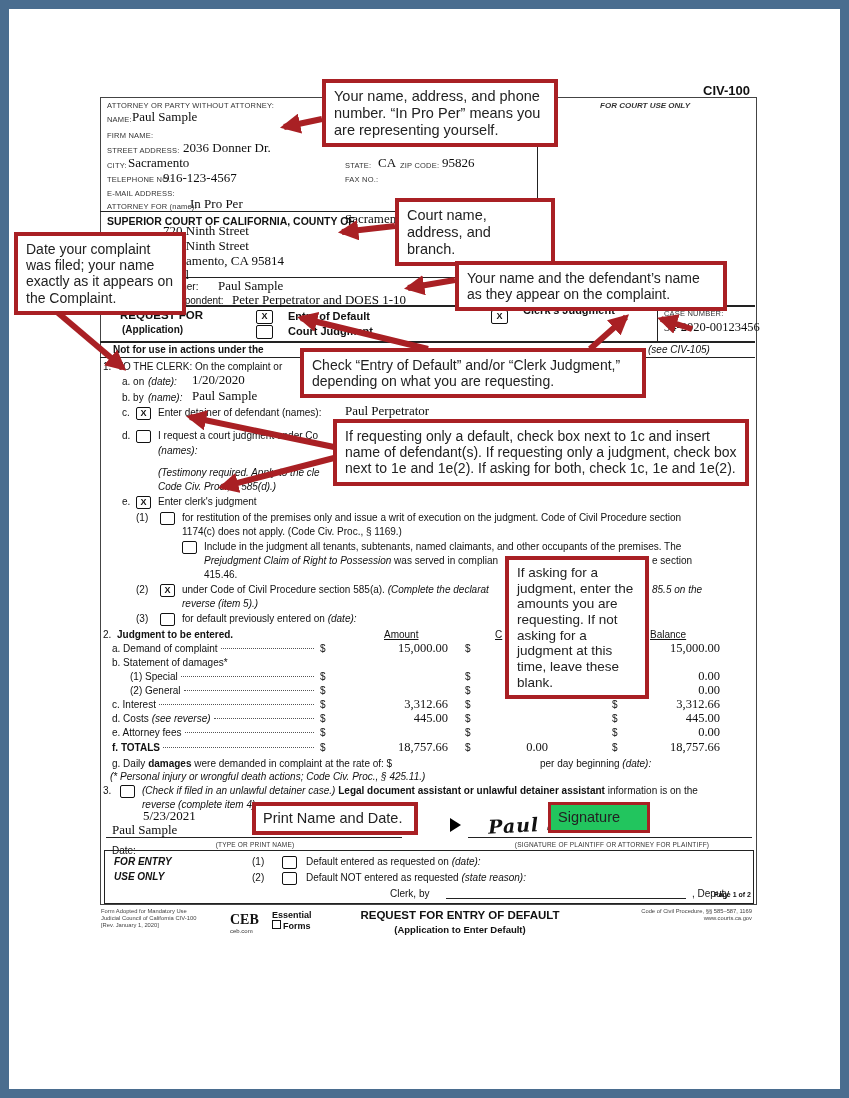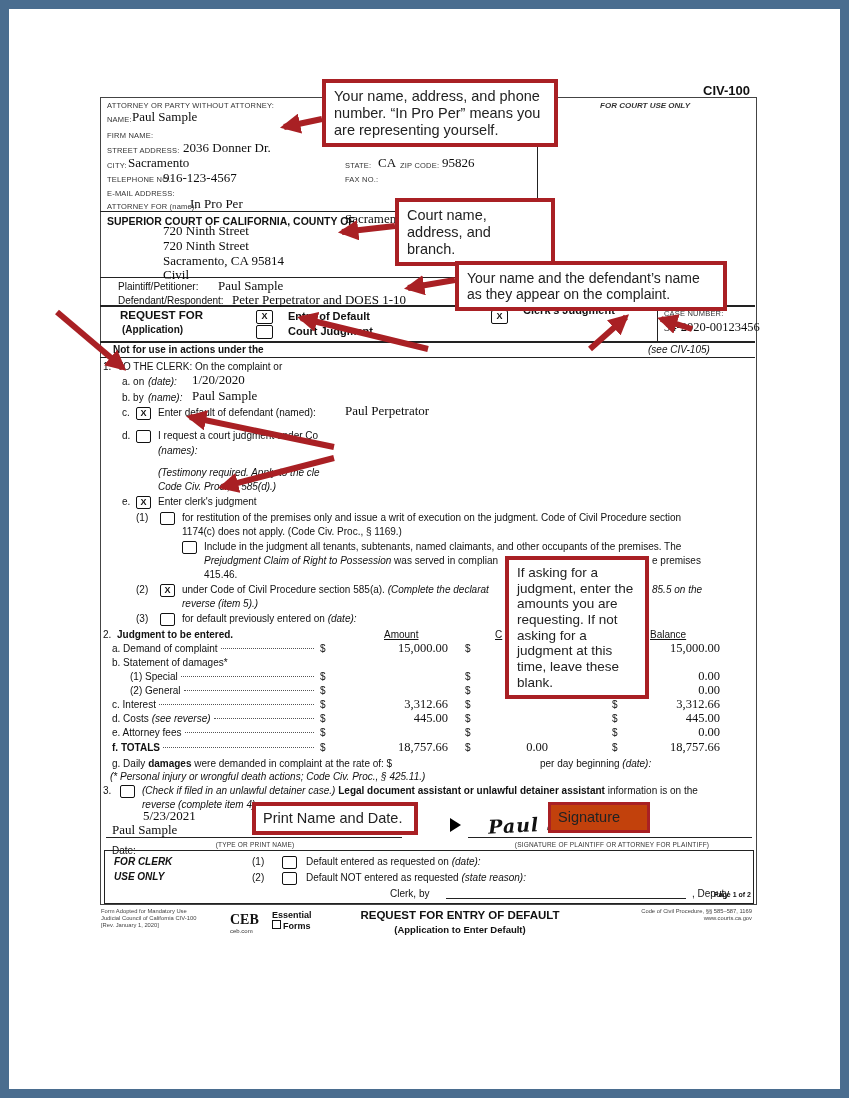--- a/index.html
+++ b/index.html
@@ -95,21 +95,21 @@
   <div class="ab s10" style="left:103px;top:361px;">1.</div>
   <div class="ab s10" style="left:117px;top:361px;">TO THE CLERK:  On the complaint or</div>
   <div class="ab s10" style="left:122px;top:376px;">a. on</div>
   <div class="ab s10 i" style="left:148px;top:376px;">(date):</div>
   <div class="ab serif v" style="left:192px;top:372px;">1/20/2020</div>
   <div class="ab s10" style="left:122px;top:392px;">b. by</div>
   <div class="ab s10 i" style="left:148px;top:392px;">(name):</div>
   <div class="ab serif v" style="left:192px;top:388px;">Paul Sample</div>
   <div class="ab s10" style="left:122px;top:407px;">c.</div>
   <span class="cb" style="left:136px;top:407px;">X</span>
-  <div class="ab s10" style="left:158px;top:407px;">Enter default of defendant (named):</div>
+  <div class="ab s10" style="left:158px;top:407px;">Enter detainer of defendant (names):</div>
   <div class="ab serif v" style="left:345px;top:403px;">Paul Perpetrator</div>
   <div class="ab s10" style="left:122px;top:430px;">d.</div>
   <span class="cb" style="left:136px;top:430px;"></span>
   <div class="ab s10" style="left:158px;top:430px;">I request a court judgment under Co</div>
   <div class="ab s10 i" style="left:158px;top:445px;">(names):</div>
   <div class="ab s10 i" style="left:158px;top:467px;">(Testimony required. Apply to the cle</div>
   <div class="ab s10 i" style="left:158px;top:481px;">Code Civ. Proc., § 585(d).)</div>
   <div class="ab s10" style="left:122px;top:496px;">e.</div>
   <span class="cb" style="left:136px;top:496px;">X</span>
   <div class="ab s10" style="left:158px;top:496px;">Enter clerk's judgment</div>
@@ -117,21 +117,21 @@
   <div class="ab s10" style="left:136px;top:512px;">(1)</div>
   <span class="cb" style="left:160px;top:512px;"></span>
   <div class="ab s10" style="left:182px;top:512px;width:566px;">for restitution of the premises only and issue a writ of execution on the judgment. Code of Civil Procedure section</div>
   <div class="ab s10" style="left:182px;top:526px;">1174(c) does not apply. (Code Civ. Proc., § 1169.)</div>
   <span class="cb" style="left:182px;top:541px;"></span>
   <div class="ab s10" style="left:204px;top:541px;width:548px;">Include in the judgment all tenants, subtenants, named claimants, and other occupants of the premises. The</div>
   <div class="ab s10" style="left:204px;top:555px;">
     <span class="i">Prejudgment Claim of Right to Possession</span>
     <span>was served in complian</span>
   </div>
-  <div class="ab s10" style="left:652px;top:555px;">e premises</div>
+  <div class="ab s10" style="left:652px;top:555px;">e section</div>
   <div class="ab s10" style="left:204px;top:569px;">415.46.</div>
 
   <div class="ab s10" style="left:136px;top:584px;">(2)</div>
   <span class="cb" style="left:160px;top:584px;">X</span>
   <div class="ab s10" style="left:182px;top:584px;">
     <span>under Code of Civil Procedure section 585(a).</span>
     <span class="i">(Complete the declarat</span>
   </div>
   <div class="ab s10 i" style="left:652px;top:584px;">85.5 on the</div>
   <div class="ab s10 i" style="left:182px;top:598px;">reverse (item 5).)</div>
@@ -267,21 +267,21 @@
   <div class="ab serif v" style="left:143px;top:808px;">5/23/2021</div>
   <div class="ab serif v" style="left:112px;top:822px;">Paul Sample</div>
   <div class="ab line" style="left:106px;top:837px;width:296px;height:1px;"></div>
   <div class="ab cap" style="left:175px;top:841px;width:160px;text-align:center;">(TYPE OR PRINT NAME)</div>
   <div class="ab tri" style="left:450px;top:818px;"></div>
   <div class="ab sig" style="left:488px;top:812px;">Paul Sample</div>
   <div class="ab line" style="left:468px;top:837px;width:284px;height:1px;"></div>
   <div class="ab cap" style="left:470px;top:841px;width:284px;text-align:center;">(SIGNATURE OF PLAINTIFF OR ATTORNEY FOR PLAINTIFF)</div>
 
   <div class="ab" style="left:104px;top:850px;width:648px;height:52px;border:1.6px solid #222;"></div>
-  <div class="ab b i s10" style="left:114px;top:856px;">FOR CLERK</div>
+  <div class="ab b i s10" style="left:114px;top:856px;">FOR ENTRY</div>
   <div class="ab b i s10" style="left:114px;top:871px;">USE ONLY</div>
   <div class="ab s10" style="left:252px;top:856px;">(1)</div>
   <span class="cb" style="left:282px;top:856px;"></span>
   <div class="ab s10" style="left:306px;top:856px;">
     <span>Default entered as requested on</span>
     <span class="i">(date):</span>
   </div>
   <div class="ab s10" style="left:252px;top:872px;">(2)</div>
   <span class="cb" style="left:282px;top:872px;"></span>
   <div class="ab s10" style="left:306px;top:872px;">
@@ -327,17 +327,20 @@
       <line x1="692" y1="329" x2="661" y2="319" marker-end="url(#ah)"></line>
       <line x1="428" y1="349" x2="301" y2="318" marker-end="url(#ah)"></line>
       <line x1="590" y1="349" x2="626" y2="317" marker-end="url(#ah)"></line>
       <line x1="334" y1="447" x2="190" y2="417" marker-end="url(#ah)"></line>
       <line x1="334" y1="458" x2="222" y2="487" marker-end="url(#ah)"></line>
     </g>
   </svg>
 
   <div class="callout" style="left:322px;top:79px;width:212px;">Your name, address, and phone number. “In Pro Per” means you are representing yourself.</div>
   <div class="callout" style="left:395px;top:198px;width:136px;">Court name, address, and branch.</div>
+  <div class="callout" style="left:14px;top:232px;width:148px;font-size:14px;">Date your complaint was filed; your name exactly as it appears on the Complaint.</div>
   <div class="callout" style="left:455px;top:261px;width:248px;font-size:14px;">Your name and the defendant’s name as they appear on the complaint.</div>
+  <div class="callout" style="left:300px;top:348px;width:322px;font-size:14px;">Check “Entry of Default” and/or “Clerk Judgment,” depending on what you are requesting.</div>
+  <div class="callout" style="left:333px;top:419px;width:392px;font-size:14px;">If requesting only a default, check box next to 1c and insert name of defendant(s). If requesting only a judgment, check box next to 1e and 1e(2). If asking for both, check 1c, 1e and 1e(2).</div>
   <div class="callout" style="left:505px;top:556px;width:120px;font-size:13.5px;">If asking for a judgment, enter the amounts you are requesting. If not asking for a judgment at this time, leave these blank.</div>
   <div class="callout" style="left:252px;top:802px;width:144px;padding:4px 7px;">Print Name and Date.</div>
-  <div class="callout" style="left:548px;top:802px;width:82px;padding:4px 7px;background:#c2410c;border-width:3px;">Signature</div>
+  <div class="callout" style="left:548px;top:802px;width:82px;padding:4px 7px;background:#22c55e;border-width:3px;">Signature</div>
 </div>
 
 </body></html>

